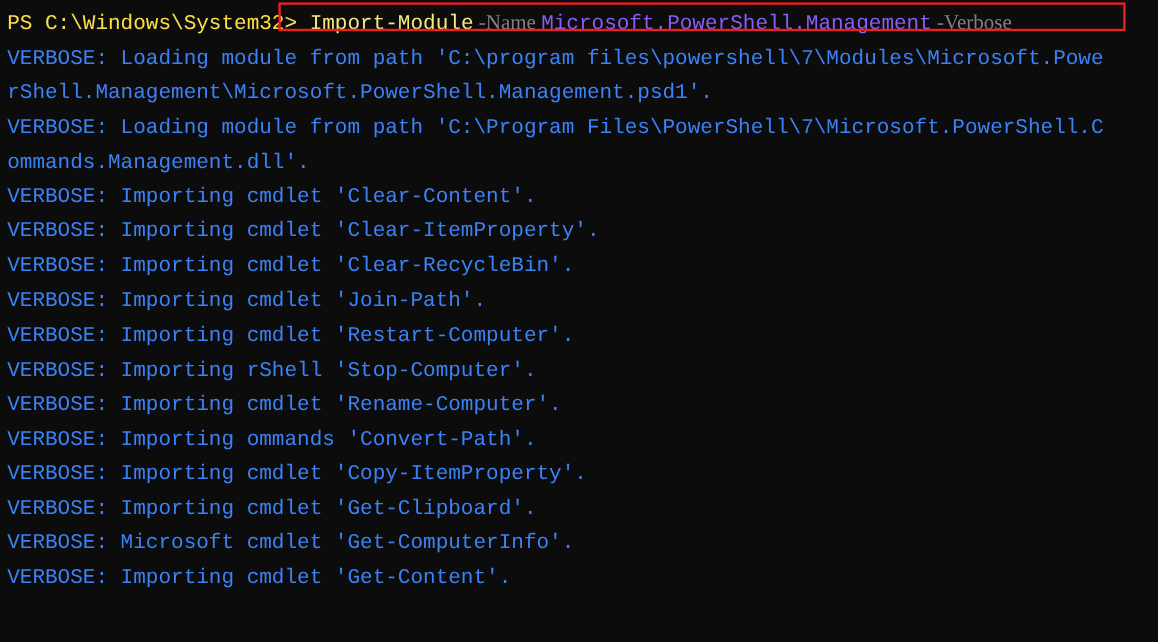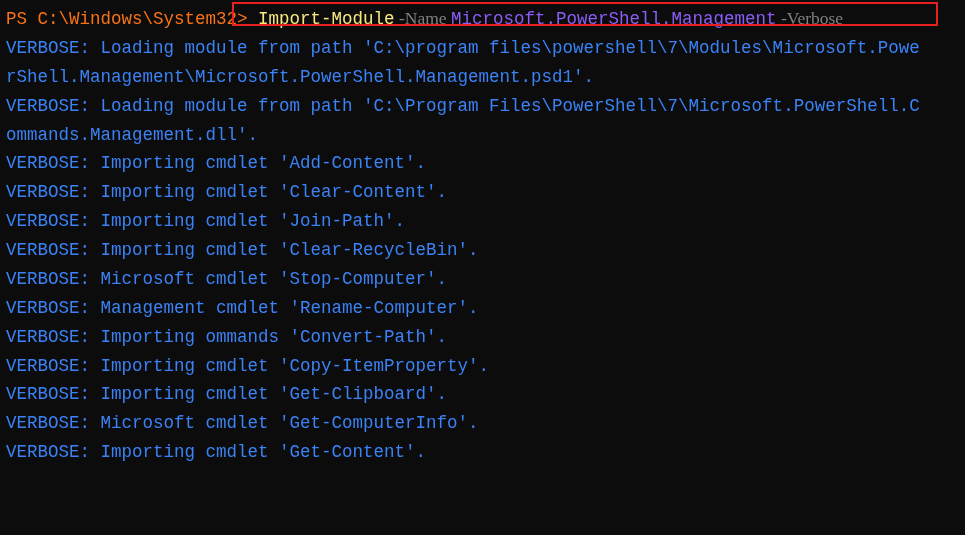--- a/index.html
+++ b/index.html
@@ -15,21 +15,21 @@
       color: #ffffff;
       padding: 4px 6px;
       width: 965px;
       height: 535px;
       overflow: hidden;
     }
     .line {
       white-space: pre;
     }
     .prompt {
-      color: #f97316;
+      color: #fde047;
     }
     .cmdlet {
       color: #f7e97e;
       margin-top: 34px;
     }
     .param {
       color: #808080;
       font-family: Liberation Serif, serif;
     }
     .arg {
@@ -47,26 +47,27 @@
 </head>
 <body>
 
 <div class="line"><span class="prompt">PS C:\Windows\System32&gt; </span><span class="cmdlet">Import-Module</span><span class="param"> -Name </span><span class="arg">Microsoft.PowerShell.Management</span><span class="param"> -Verbose</span></div>
 
 <div id="output-container">
     <div class="line verbose">VERBOSE: Loading module from path 'C:\program files\powershell\7\Modules\Microsoft.Powe</div>
     <div class="line verbose">rShell.Management\Microsoft.PowerShell.Management.psd1'.</div>
     <div class="line verbose">VERBOSE: Loading module from path 'C:\Program Files\PowerShell\7\Microsoft.PowerShell.C</div>
     <div class="line verbose">ommands.Management.dll'.</div>
-    <div class="line verbose">VERBOSE: Importing cmdlet 'Add-Content'.</div>
     <div class="line verbose">VERBOSE: Importing cmdlet 'Clear-Content'.</div>
+    <div class="line verbose">VERBOSE: Importing cmdlet 'Clear-ItemProperty'.</div>
+    <div class="line verbose">VERBOSE: Importing cmdlet 'Clear-RecycleBin'.</div>
     <div class="line verbose">VERBOSE: Importing cmdlet 'Join-Path'.</div>
-    <div class="line verbose">VERBOSE: Importing cmdlet 'Clear-RecycleBin'.</div>
-    <div class="line verbose">VERBOSE: Microsoft cmdlet 'Stop-Computer'.</div>
-    <div class="line verbose">VERBOSE: Management cmdlet 'Rename-Computer'.</div>
+    <div class="line verbose">VERBOSE: Importing cmdlet 'Restart-Computer'.</div>
+    <div class="line verbose">VERBOSE: Importing rShell 'Stop-Computer'.</div>
+    <div class="line verbose">VERBOSE: Importing cmdlet 'Rename-Computer'.</div>
     <div class="line verbose">VERBOSE: Importing ommands 'Convert-Path'.</div>
     <div class="line verbose">VERBOSE: Importing cmdlet 'Copy-ItemProperty'.</div>
     <div class="line verbose">VERBOSE: Importing cmdlet 'Get-Clipboard'.</div>
     <div class="line verbose">VERBOSE: Microsoft cmdlet 'Get-ComputerInfo'.</div>
     <div class="line verbose">VERBOSE: Importing cmdlet 'Get-Content'.</div>
   </div>
 
 <div id="highlight" class="highlight-box" style="top: 2px; left: 232px; width: 706px; height: 24px;"></div>
 
 </body></html>

